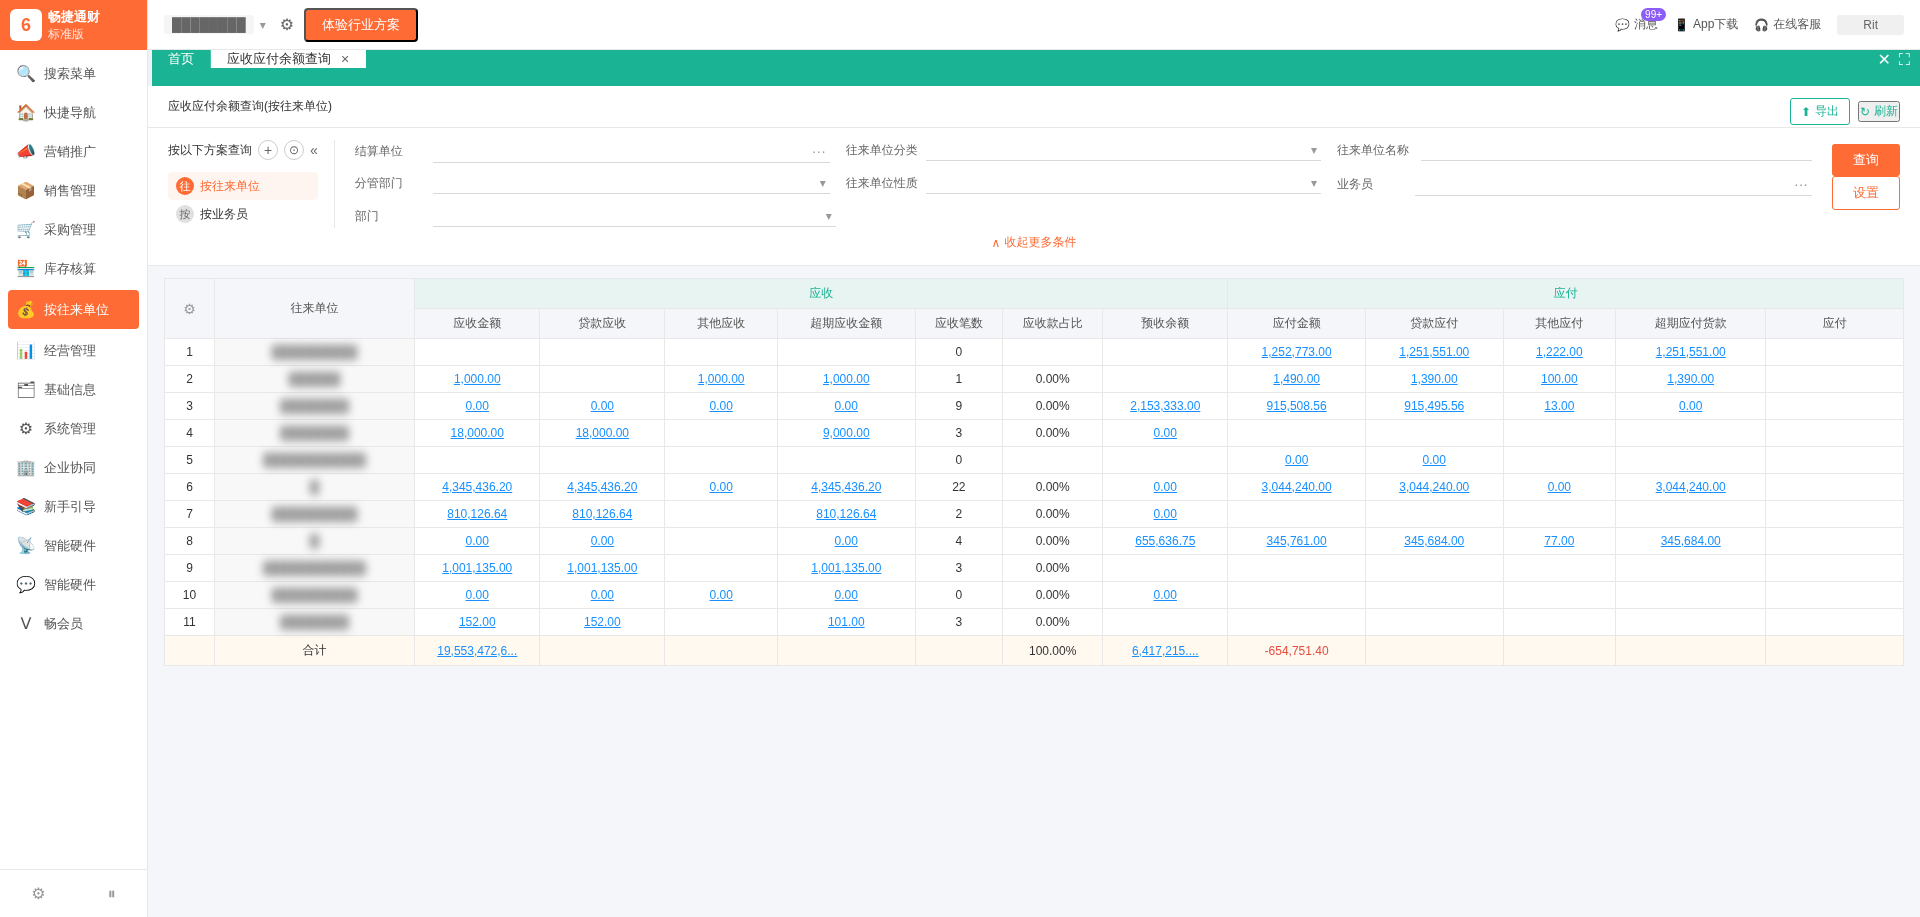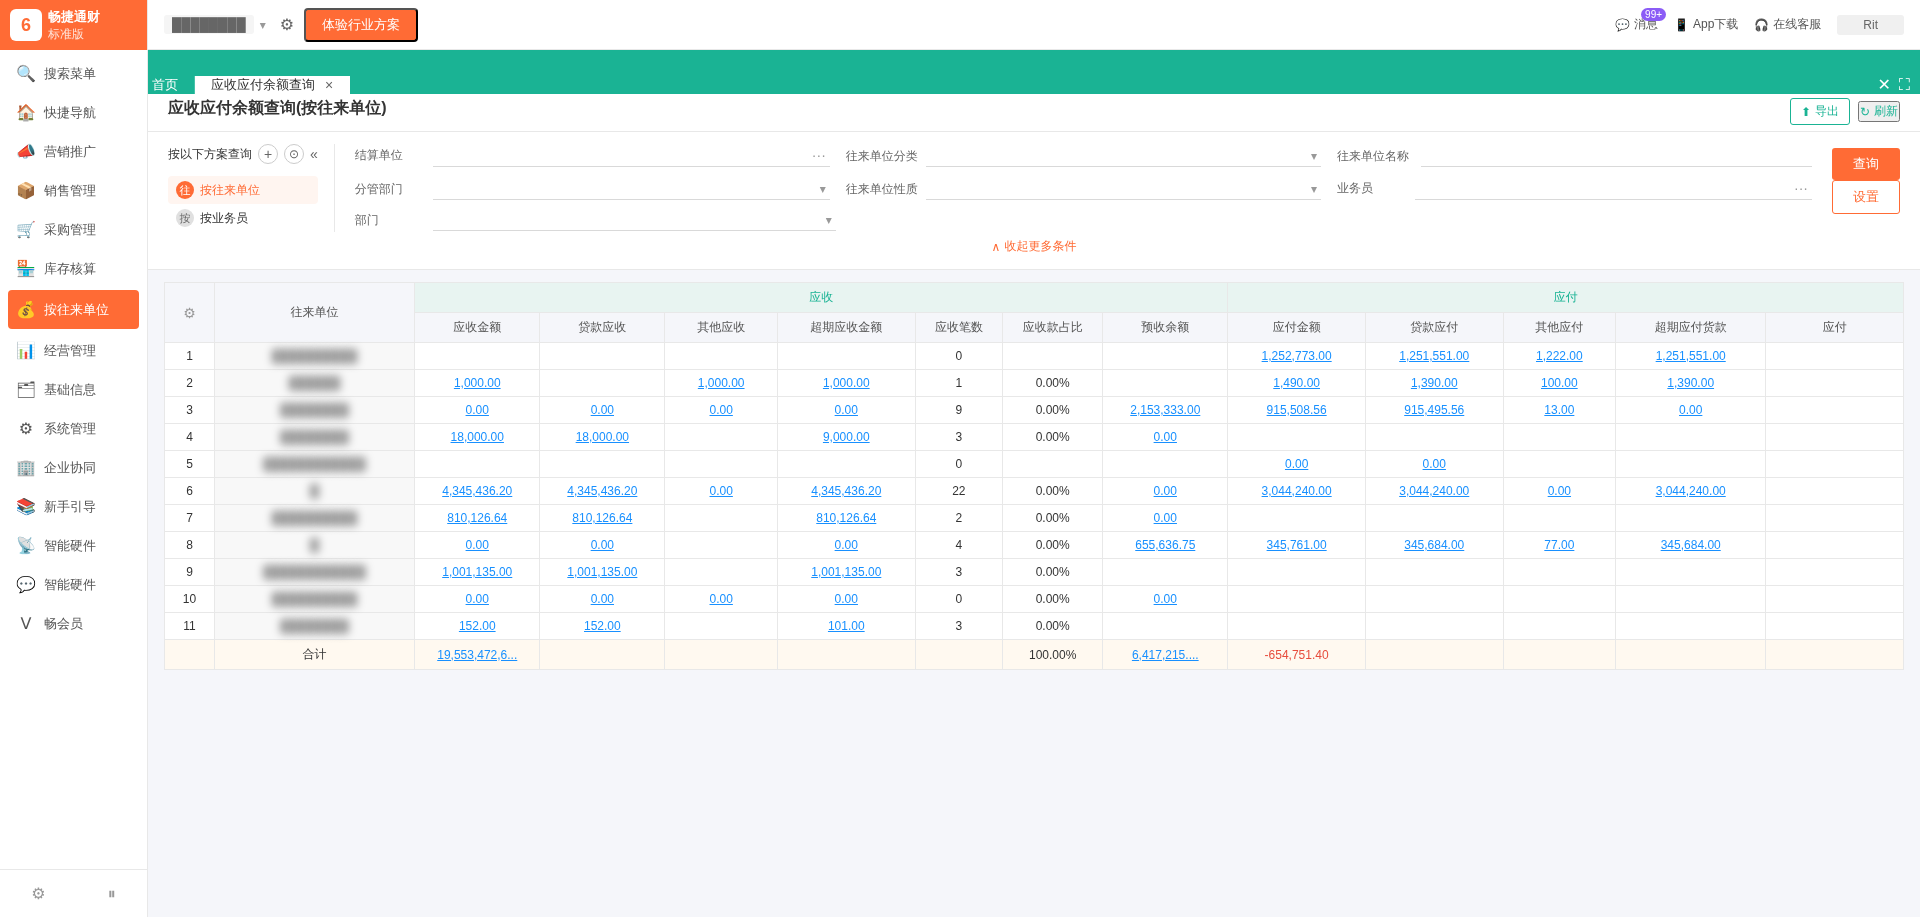--- a/index.html
+++ b/index.html
@@ -45,22 +45,22 @@
     }
     .topbar-right { margin-left: auto; display: flex; align-items: center; gap: 16px; }
     .topbar-msg { position: relative; display: flex; align-items: center; gap: 4px; cursor: pointer; color: #555; font-size: 12px; }
     .topbar-badge { position: absolute; top: -8px; right: -8px; background: #8b5cf6; color: #fff; font-size: 10px; padding: 1px 4px; border-radius: 8px; }
     .topbar-app { display: flex; align-items: center; gap: 4px; cursor: pointer; color: #555; font-size: 12px; }
     .topbar-service { display: flex; align-items: center; gap: 4px; cursor: pointer; color: #555; font-size: 12px; }
     .topbar-user { background: #f0f0f0; padding: 3px 26px; border-radius: 3px; font-size: 12px; color: #666; cursor: pointer; }
 
     
     .tabbar {
-      position: fixed; left: 136px; top: 50px; right: 0; height: 44px;
-      background: #1ab394; display: flex; align-items: flex-end; z-index: 98;
+      position: fixed; left: 152px; top: 50px; right: 0; height: 36px;
+      background: #1ab394; display: flex; align-items: flex-start; z-index: 98;
     }
     .tab {
       display: flex; align-items: center; padding: 0 16px; cursor: pointer; font-size: 13px; gap: 6px;
       border-right: 1px solid rgba(255,255,255,0.2);
     }
     .tab.home { color: #fff; background: transparent; }
     .tab.active { background: #fff; color: #333; }
     .tab-close { font-size: 14px; color: #666; margin-left: 4px; cursor: pointer; }
     .tabbar-actions { margin-left: auto; display: flex; align-items: center; padding: 0 10px; gap: 8px; }
     .tabbar-action-btn { color: #fff; font-size: 16px; cursor: pointer; background: none; border: none; }
@@ -69,30 +69,30 @@
     .main-content {
       position: fixed; left: 148px; top: 86px; right: 0; bottom: 0;
       background: #f5f6fa; overflow: hidden; display: flex; flex-direction: column;
     }
 
     
     .page-header {
       background: #fff; padding: 12px 20px 0; border-bottom: 1px solid #e8e8e8;
       display: flex; align-items: flex-start; justify-content: space-between;
     }
-    .page-title { font-size: 16px; font-weight: bold; color: #333; padding-bottom: 12px; }
+    .page-title { font-size: 12px; font-weight: normal; color: #333; padding-bottom: 12px; }
     .page-actions { display: flex; gap: 8px; align-items: center; }
     .btn-export { display: flex; align-items: center; gap: 4px; color: #1ab394; font-size: 12px; cursor: pointer; border: 1px solid #1ab394; padding: 4px 10px; border-radius: 3px; background: #fff; }
     .btn-refresh { display: flex; align-items: center; gap: 4px; color: #1ab394; font-size: 12px; cursor: pointer; }
 
     
     .filter-area {
       background: #fff; padding: 12px 20px 8px; border-bottom: 1px solid #e8e8e8;
     }
-    .filter-row { display: flex; align-items: flex-end; gap: 16px; margin-bottom: 10px; }
+    .filter-row { display: flex; align-items: flex-start; gap: 16px; margin-bottom: 10px; }
     .filter-label-row { display: flex; align-items: center; gap: 6px; font-size: 12px; color: #333; font-weight: 500; margin-bottom: 12px; }
     .filter-add-btn { width: 20px; height: 20px; border: 1px solid #ccc; border-radius: 50%; display: flex; align-items: center; justify-content: center; cursor: pointer; color: #666; font-size: 14px; }
     .filter-settings-btn { width: 20px; height: 20px; border: 1px solid #ccc; border-radius: 50%; display: flex; align-items: center; justify-content: center; cursor: pointer; color: #666; font-size: 12px; }
     .filter-collapse-btn { cursor: pointer; color: #666; font-size: 14px; }
     .filter-item { display: flex; align-items: center; gap: 8px; }
     .filter-item-label { font-size: 12px; color: #666; white-space: nowrap; min-width: 70px; }
     .filter-input-wrap { flex: 1; border-bottom: 1px solid #d9d9d9; display: flex; align-items: center; padding: 3px 4px; cursor: pointer; position: relative; }
     .filter-input-wrap input { border: none; outline: none; font-size: 12px; width: 100%; color: #333; background: transparent; }
     .filter-dots { color: #999; font-size: 14px; cursor: pointer; }
     .filter-chevron { color: #999; font-size: 12px; cursor: pointer; }

